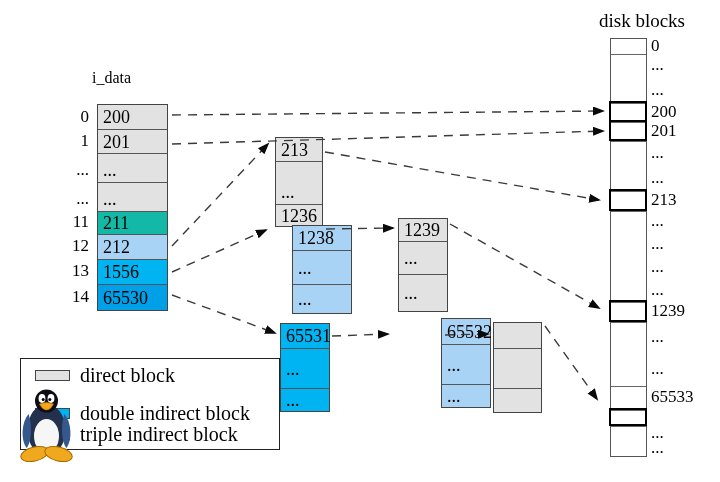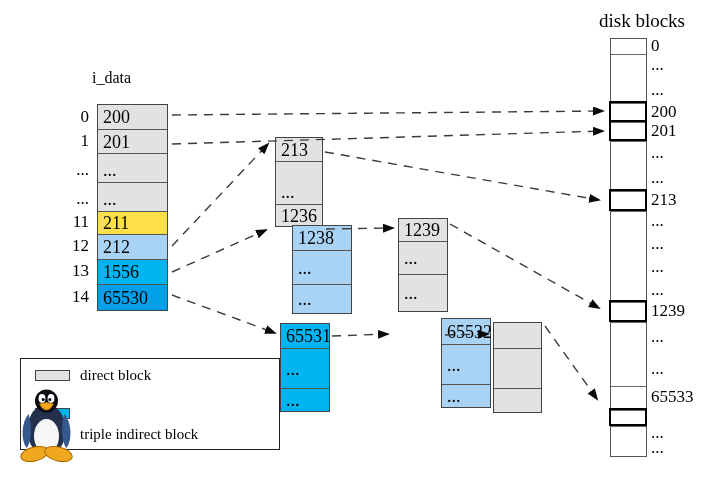--- a/index.html
+++ b/index.html
@@ -19,21 +19,21 @@
         padding-right:6px;font-size:17px;line-height:1;}
   .irow.tall{align-items:flex-end;padding-bottom:3px;}
   .diskcol{position:absolute;border:1px solid #555;box-sizing:content-box;background:#fff;}
   .dseg{box-sizing:border-box;}
   .dseg + .dseg{border-top:1px solid #666;}
   .bframe{position:absolute;border:2px solid #000;box-sizing:border-box;z-index:3;background:transparent;}
   .dlabel{position:absolute;font-size:17px;line-height:1.2;white-space:nowrap;}
   .lbox{position:absolute;border:1px solid #222;background:#fff;z-index:1;}
   .litem{position:absolute;left:14px;display:flex;align-items:center;height:18px;z-index:4;}
   .lswatch{width:35px;height:11px;border:1px solid #444;margin-right:10px;box-sizing:border-box;}
-  .llabel{font-size:15px;line-height:1;}
+  .llabel{font-size:20px;line-height:1;}
   #arrows{position:absolute;left:0;top:0;z-index:6;pointer-events:none;}
   #arrows line{stroke:#3a3a3a;stroke-width:1.4;stroke-dasharray:9 7;}
   #tux{position:absolute;left:18px;top:388px;width:57px;height:74px;z-index:3;}
 </style>
 </head>
 <body>
 
 <div id="canvas">
   <div class="idata-label">i_data</div>
   <div class="disk-label">disk blocks</div>
@@ -79,21 +79,21 @@
       <div class="irow" style="height: 23px;">11</div>
       <div class="irow" style="height: 25px;">12</div>
       <div class="irow" style="height: 25px;">13</div>
       <div class="irow" style="height: 26px;">14</div>
     </div>
     <div class="tbl" style="left: 97px; top: 104px; width: 71px;">
       <div class="row" style="height: 24px; background: rgb(226, 226, 226);">200</div>
       <div class="row" style="height: 24px; background: rgb(226, 226, 226);">201</div>
       <div class="row tall" style="height: 29px; background: rgb(226, 226, 226);">...</div>
       <div class="row tall" style="height: 29px; background: rgb(226, 226, 226);">...</div>
-      <div class="row" style="height: 23px; background: #fde047;">211</div>
+      <div class="row" style="height: 23px; background: #14b8a6;">211</div>
       <div class="row" style="height: 25px; background: rgb(169, 211, 245);">212</div>
       <div class="row" style="height: 25px; background: rgb(0, 180, 242);">1556</div>
       <div class="row" style="height: 26px; background: rgb(0, 160, 232);">65530</div>
     </div>
     <div class="tbl" style="left: 275px; top: 137px; width: 48px;">
       <div class="row" style="height: 23px; background: rgb(226, 226, 226);">213</div>
       <div class="row tall" style="height: 43px; background: rgb(226, 226, 226);">...</div>
       <div class="row" style="height: 22px; background: rgb(226, 226, 226);">1236</div>
     </div>
     <div class="tbl" style="left: 292px; top: 225px; width: 60px;">
@@ -158,19 +158,20 @@
     <div class="bframe" style="left: 609px; top: 408px; width: 38px; height: 18px;"></div>
     <div class="dlabel" style="left: 651px; top: 422.5px;">...</div>
     <div class="dlabel" style="left: 651px; top: 437.5px;">...</div>
     <div class="lbox" style="left: 20px; top: 358px; width: 258px; height: 90px;">
       <div class="litem" style="top: 7px;">
         <div class="lswatch" style="background: rgb(226, 226, 226);"></div>
         <div class="llabel">direct block</div>
       </div>
       <div class="litem" style="top: 45px;">
         <div class="lswatch" style="background: rgb(0, 180, 242);"></div>
+        <div class="llabel">double indirect block</div>
       </div>
       <div class="litem" style="top: 66px;">
         <div class="lswatch" style="background: rgb(0, 160, 232);"></div>
         <div class="llabel">triple indirect block</div>
       </div>
     </div>
   </div>
 
 </body></html>

